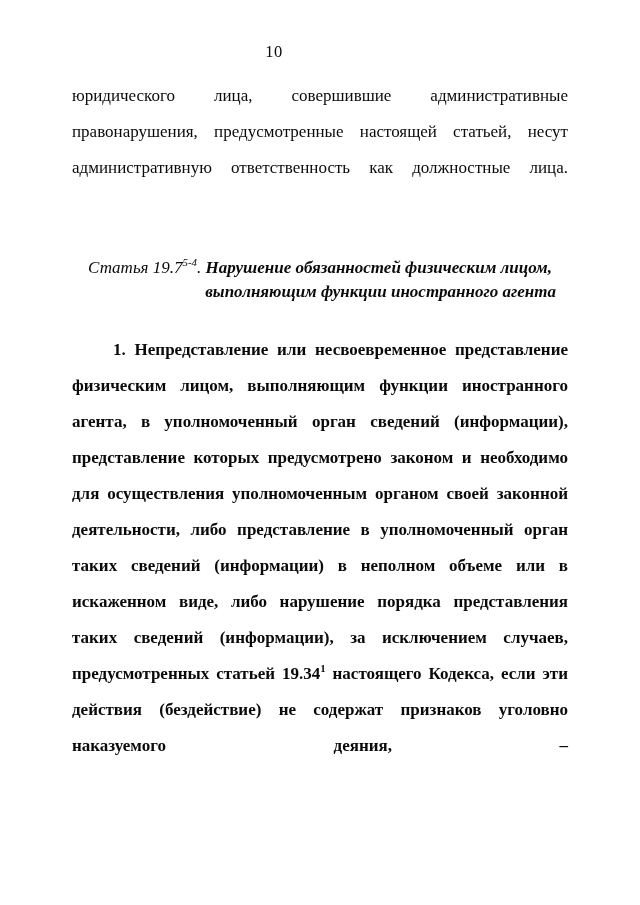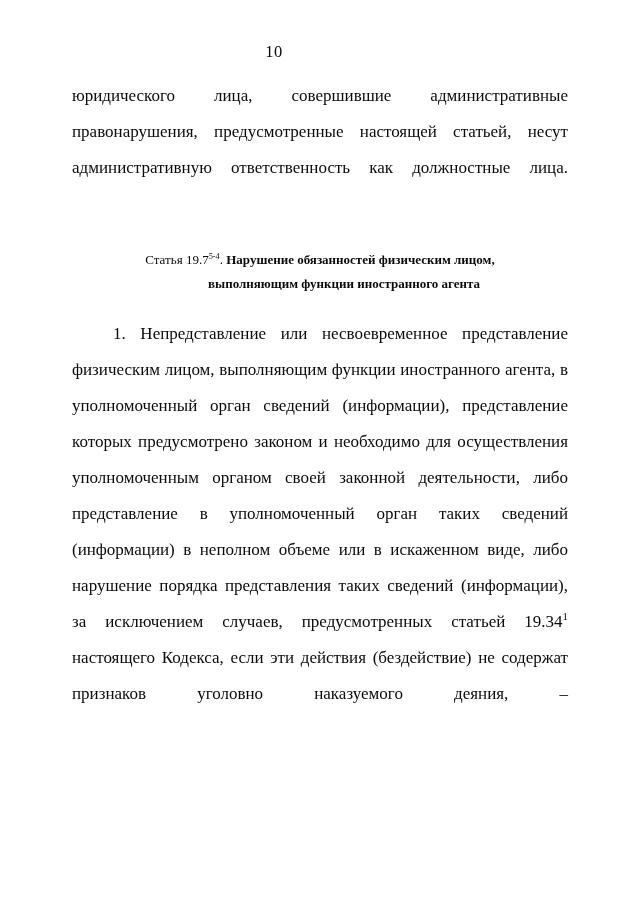--- a/index.html
+++ b/index.html
@@ -51,61 +51,64 @@
     font-size: 17px;
     line-height: 36px;
     text-align: justify;
     text-justify: inter-word;
     text-indent: 0;
     hyphens: none;
   }
 
   .para.indent {
     text-indent: 41px;
+    font-weight: bold;
   }
 
   
   .para::after {
     content: "";
     display: inline-block;
     width: 100%;
   }
 
   .spacer-sm {
     height: 8px;
   }
 
   
   .heading {
-    margin: 4px;
+    margin: 12px;
     padding-top: 14px;
-    font-size: 13px;
+    font-size: 17px;
     line-height: 24px;
     text-align: center;
     font-weight: normal;
+    font-style: italic;
   }
 
   .heading .label {
     font-weight: normal;
   }
 
   .heading .title {
     font-weight: bold;
   }
 
   .heading-line-1 {
     display: block;
     white-space: nowrap;
   }
 
   .heading-line-2 {
     display: block;
     font-weight: bold;
     white-space: nowrap;
     padding-left: 48px;
+    text-align: right;
   }
 
   sup {
     font-size: 0.64em;
     line-height: 0;
     vertical-align: super;
   }
 
   .gap-before-list {
     height: 16px;

